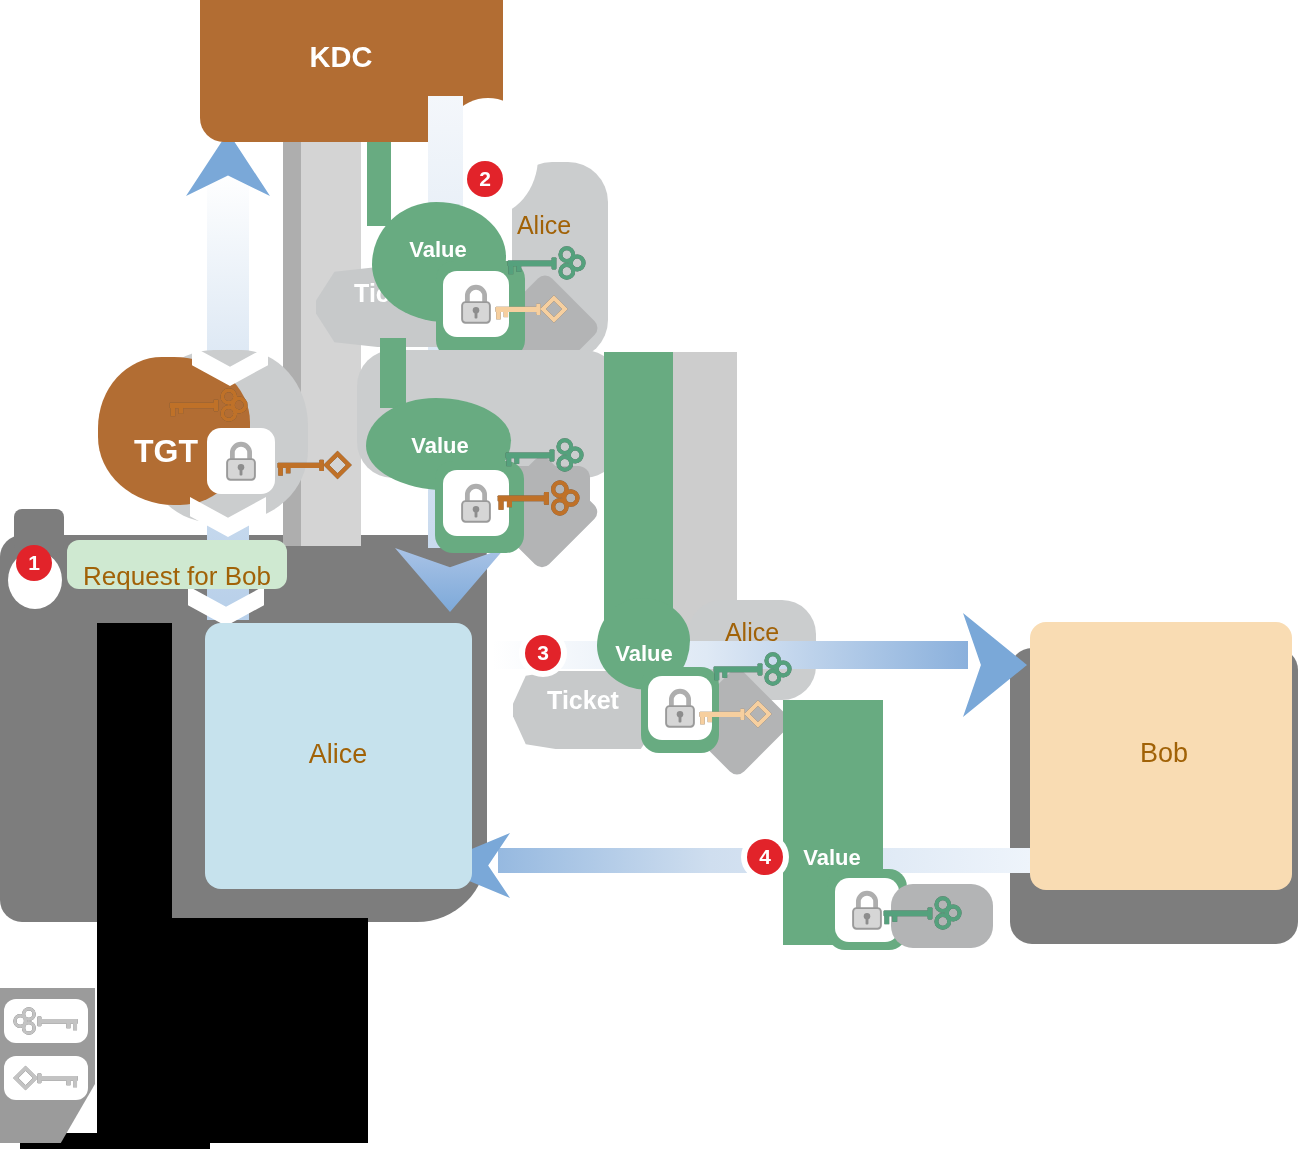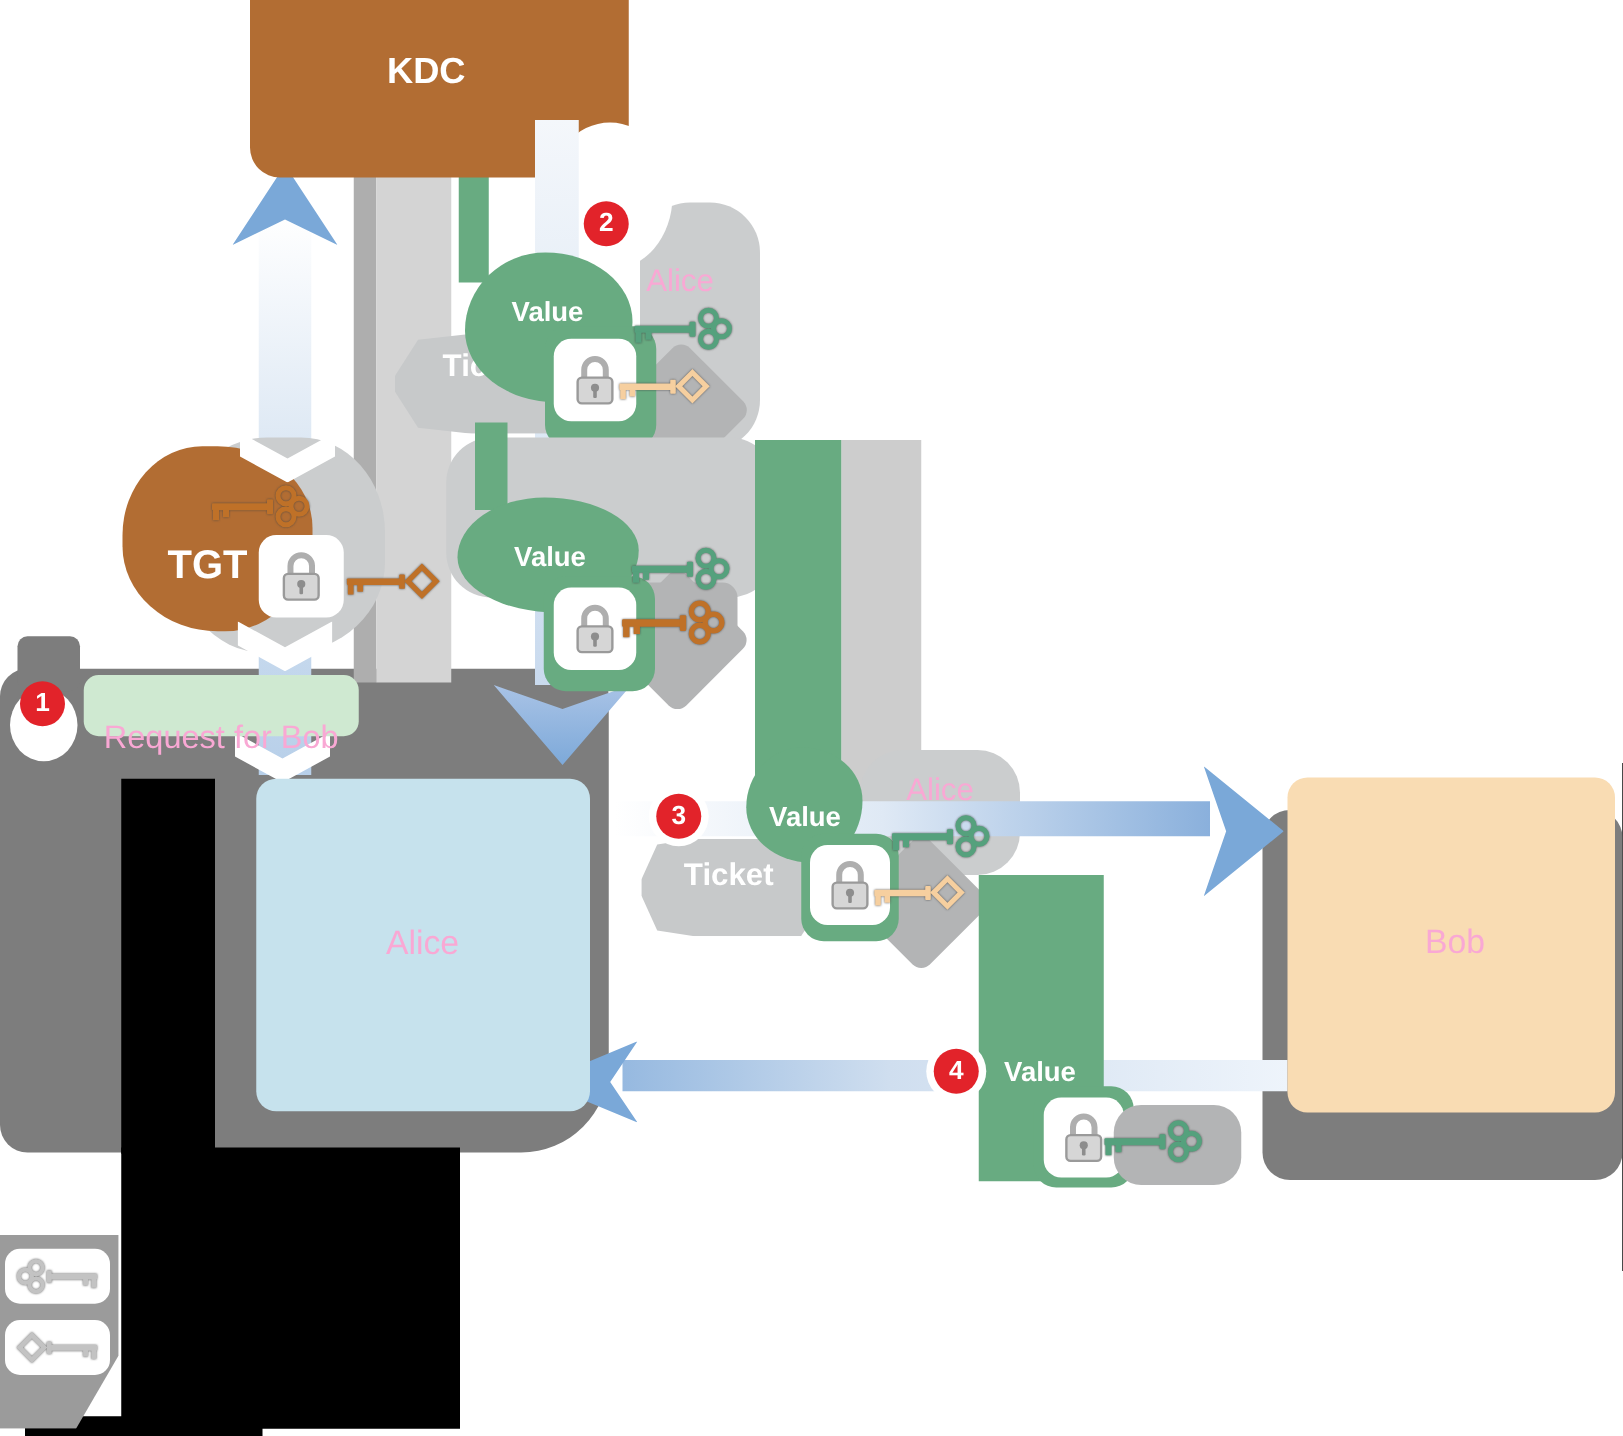--- a/index.html
+++ b/index.html
@@ -78,28 +78,28 @@
   .tgt-blob{left:98px;top:357px;width:152px;height:148px;background:#b26d33;
             border-radius:42% 50% 46% 50%/48% 44% 52% 46%;}
   .alice-box{left:205px;top:623px;width:267px;height:266px;background:#c6e2ed;border-radius:16px;}
   .bob-box{left:1030px;top:622px;width:262px;height:268px;background:#f9dcb3;border-radius:16px;}
   .request-box{left:67px;top:540px;width:220px;height:49px;background:#cfe9d1;border-radius:12px;}
   .lockbox{background:#ffffff;border-radius:14px;display:flex;align-items:center;justify-content:center;}
   .lockbox svg{width:46px;height:46px;}
   
   .t{display:flex;align-items:center;justify-content:center;text-align:left;}
   .t-white-bold{color:#fff;font-weight:bold;}
-  .t-black{color:#f9a8d4;}
+  .t-black{color:#a16207;}
   .kdc-label{left:279px;top:42px;width:124px;height:30px;font-size:29px;}
   .tgt-label{left:118px;top:437px;width:96px;height:28px;font-size:32px;}
   .value-label{font-size:22px;}
   .ticket-label{font-size:25px;}
   .owner-label{font-size:25px;}
   .box-label{font-size:27px;}
-  .request-label{left:67px;top:565px;width:220px;height:49px;font-size:26px;}
+  .request-label{left:67px;top:552px;width:220px;height:49px;font-size:26px;}
   
   .halo{background:#fff;border-radius:50%;}
   .step{width:36px;height:36px;background:#e2232a;border-radius:50%;color:#fff;
         font-weight:bold;font-size:21px;display:flex;align-items:center;justify-content:center;}
   
   .key{display:block;}
   .key svg{width:100%;height:100%;filter:drop-shadow(0 0 0.7px rgba(70,70,70,0.85));}
   .key-green{color:#55a17d;}
   .key-orange{color:#bf7128;}
   .key-peach{color:#f6cf9f;}

